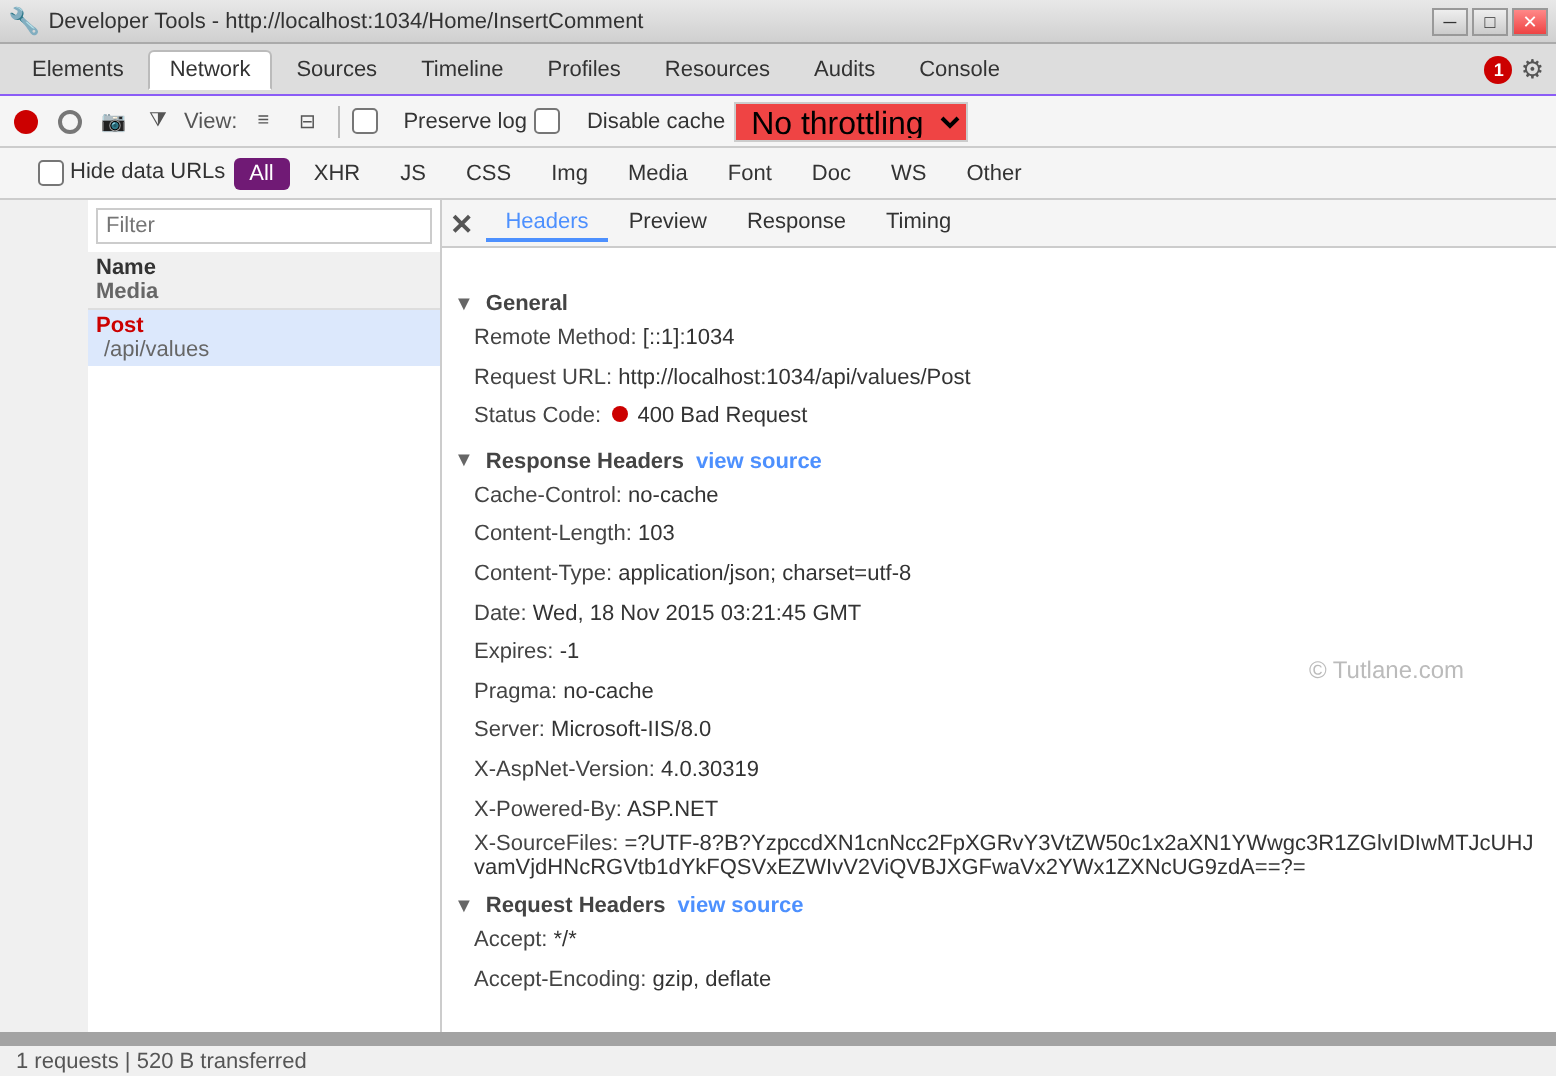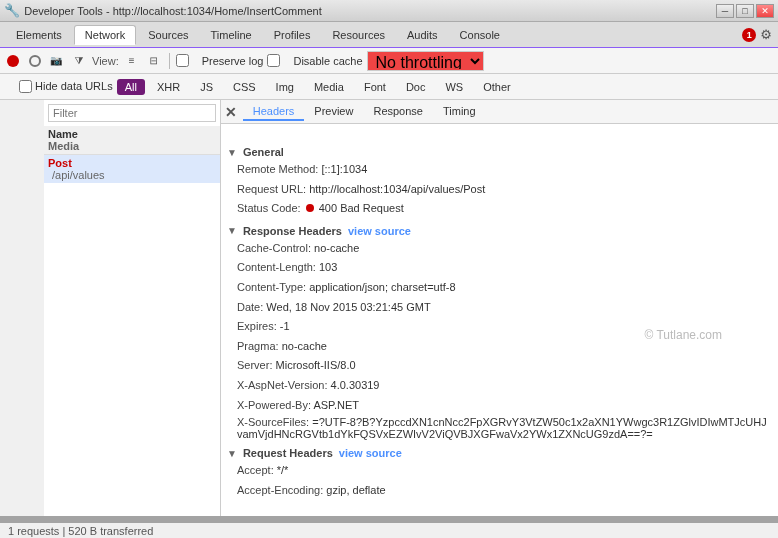--- a/index.html
+++ b/index.html
@@ -349,21 +349,21 @@
       <span class="close-btn">✕</span>
       <div class="detail-tab active">Headers</div>
       <div class="detail-tab">Preview</div>
       <div class="detail-tab">Response</div>
       <div class="detail-tab">Timing</div>
     </div>
 
     <div id="right-panel-scroll">
       <div id="detail-content">
 
-        <div class="tutlane" style="position: relative; right: 30px; top: 200px; color: rgb(187, 187, 187); font-size: 12px; pointer-events: none; display: block; text-align: right; margin-right: 20px;">© Tutlane.com</div>
+        <div class="tutlane" style="position: relative; right: 20px; top: 200px; color: rgb(187, 187, 187); font-size: 12px; pointer-events: none; display: block; text-align: right; margin-right: 20px;">© Tutlane.com</div>
 
         <div class="section-header">
           <span class="section-arrow">▼</span>
           <span>General</span>
         </div>
 
         <div class="detail-row">
           <span class="detail-key">Remote Method:</span>
           <span class="detail-val">[::1]:1034</span>
         </div>

